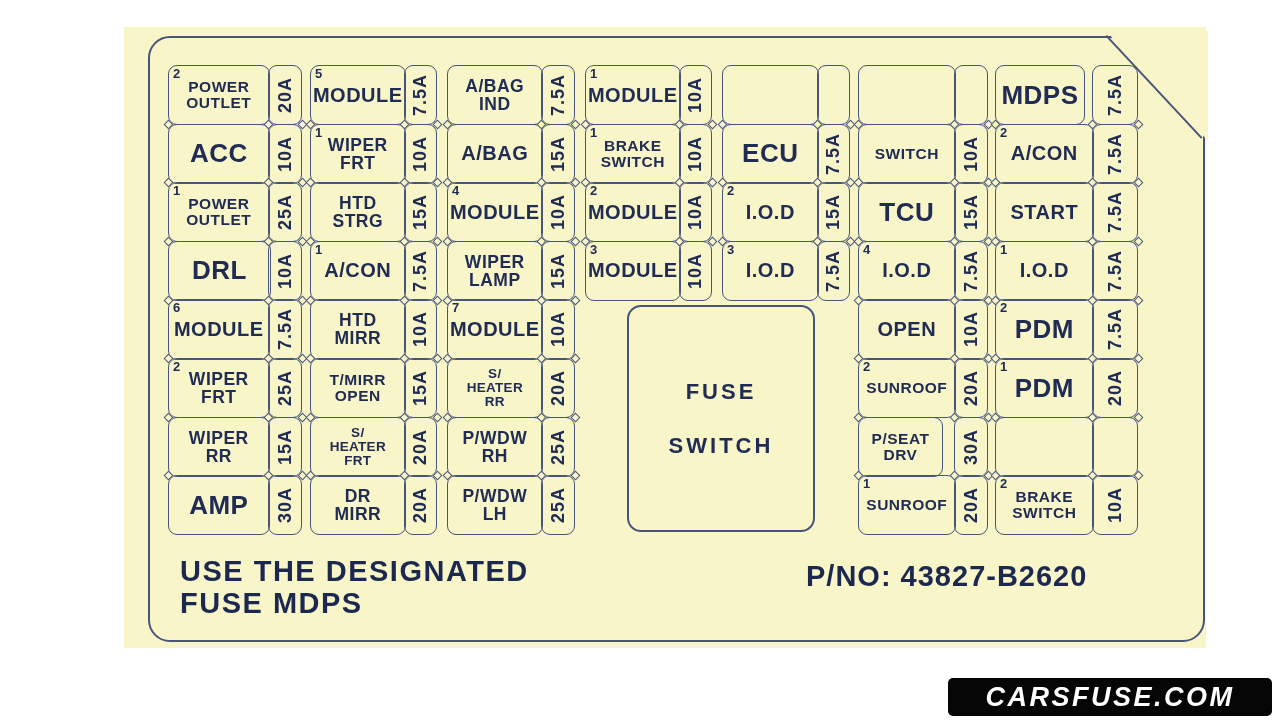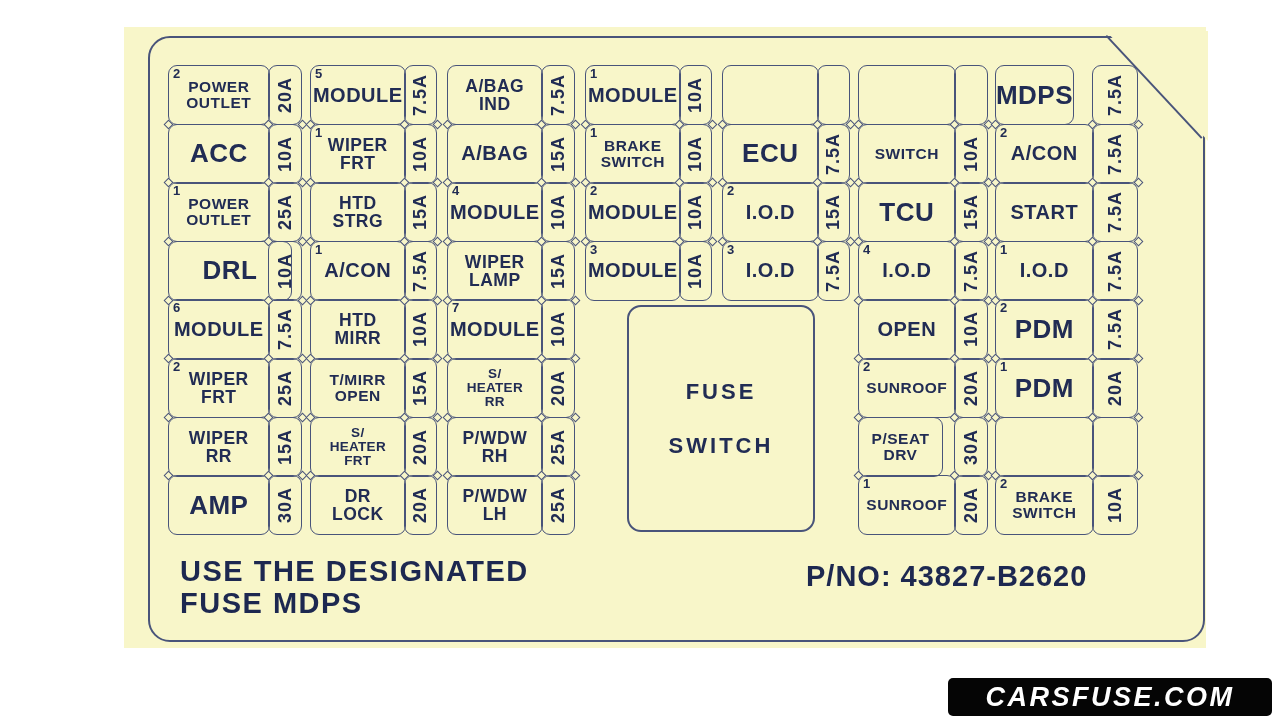--- a/index.html
+++ b/index.html
@@ -89,21 +89,21 @@
 
 <div id="grid">
     <div class="cell namecell fs2s" style="left: 168px; top: 65px; width: 101.6px; height: 60.2px;"><span class="sup">2</span><span>POWER
 OUTLET</span></div>
     <div class="cell ampcell" style="left: 268px; top: 65px; width: 34px; height: 60.2px;"><span>20A</span></div>
     <div class="cell namecell fs1" style="left: 168px; top: 123.6px; width: 101.6px; height: 60.2px;"><span>ACC</span></div>
     <div class="cell ampcell" style="left: 268px; top: 123.6px; width: 34px; height: 60.2px;"><span>10A</span></div>
     <div class="cell namecell fs2s" style="left: 168px; top: 182.2px; width: 101.6px; height: 60.2px;"><span class="sup">1</span><span>POWER
 OUTLET</span></div>
     <div class="cell ampcell" style="left: 268px; top: 182.2px; width: 34px; height: 60.2px;"><span>25A</span></div>
-    <div class="cell namecell fs1" style="left: 168px; top: 240.8px; width: 124px; height: 60.2px; align-items: center;"><span>DRL</span></div>
+    <div class="cell namecell fs1" style="left: 168px; top: 240.8px; width: 103px; height: 60.2px; align-items: center;"><span>DRL</span></div>
     <div class="cell ampcell" style="left: 268px; top: 240.8px; width: 34px; height: 60.2px;"><span>10A</span></div>
     <div class="cell namecell fs15" style="left: 168px; top: 299.4px; width: 101.6px; height: 60.2px;"><span class="sup">6</span><span>MODULE</span></div>
     <div class="cell ampcell" style="left: 268px; top: 299.4px; width: 34px; height: 60.2px;"><span>7.5A</span></div>
     <div class="cell namecell fs2" style="left: 168px; top: 358px; width: 101.6px; height: 60.2px;"><span class="sup">2</span><span>WIPER
 FRT</span></div>
     <div class="cell ampcell" style="left: 268px; top: 358px; width: 34px; height: 60.2px;"><span>25A</span></div>
     <div class="cell namecell fs2" style="left: 168px; top: 416.6px; width: 101.6px; height: 60.2px;"><span>WIPER
 RR</span></div>
     <div class="cell ampcell" style="left: 268px; top: 416.6px; width: 34px; height: 60.2px;"><span>15A</span></div>
     <div class="cell namecell fs1" style="left: 168px; top: 475.2px; width: 101.6px; height: 60.2px;"><span>AMP</span></div>
@@ -143,21 +143,21 @@
 MIRR</span></div>
     <div class="cell ampcell" style="left: 404px; top: 299.4px; width: 33px; height: 60.2px;"><span>10A</span></div>
     <div class="cell namecell fs2s" style="left: 310px; top: 358px; width: 95.6px; height: 60.2px;"><span>T/MIRR
 OPEN</span></div>
     <div class="cell ampcell" style="left: 404px; top: 358px; width: 33px; height: 60.2px;"><span>15A</span></div>
     <div class="cell namecell fs3" style="left: 310px; top: 416.6px; width: 95.6px; height: 60.2px;"><span>S/
 HEATER
 FRT</span></div>
     <div class="cell ampcell" style="left: 404px; top: 416.6px; width: 33px; height: 60.2px;"><span>20A</span></div>
     <div class="cell namecell fs2" style="left: 310px; top: 475.2px; width: 95.6px; height: 60.2px;"><span>DR
-LOCK</span></div>
+MIRR</span></div>
     <div class="cell ampcell" style="left: 404px; top: 475.2px; width: 33px; height: 60.2px;"><span>20A</span></div>
     <div class="diamond" style="left: 307.2px; top: 120.8px;"></div>
     <div class="diamond" style="left: 401.2px; top: 120.8px;"></div>
     <div class="diamond" style="left: 434.2px; top: 120.8px;"></div>
     <div class="diamond" style="left: 307.2px; top: 179.4px;"></div>
     <div class="diamond" style="left: 401.2px; top: 179.4px;"></div>
     <div class="diamond" style="left: 434.2px; top: 179.4px;"></div>
     <div class="diamond" style="left: 307.2px; top: 238px;"></div>
     <div class="diamond" style="left: 401.2px; top: 238px;"></div>
     <div class="diamond" style="left: 434.2px; top: 238px;"></div>
@@ -282,21 +282,21 @@
     <div class="diamond" style="left: 985.2px; top: 296.6px;"></div>
     <div class="diamond" style="left: 855.2px; top: 355.2px;"></div>
     <div class="diamond" style="left: 951.2px; top: 355.2px;"></div>
     <div class="diamond" style="left: 985.2px; top: 355.2px;"></div>
     <div class="diamond" style="left: 855.2px; top: 413.8px;"></div>
     <div class="diamond" style="left: 951.2px; top: 413.8px;"></div>
     <div class="diamond" style="left: 985.2px; top: 413.8px;"></div>
     <div class="diamond" style="left: 855.2px; top: 472.4px;"></div>
     <div class="diamond" style="left: 951.2px; top: 472.4px;"></div>
     <div class="diamond" style="left: 985.2px; top: 472.4px;"></div>
-    <div class="cell namecell fs1" style="left: 995px; top: 65px; width: 79px; height: 60.2px;"><span>MDPS</span></div>
+    <div class="cell namecell fs1" style="left: 995px; top: 65px; width: 90px; height: 60.2px;"><span>MDPS</span></div>
     <div class="cell ampcell" style="left: 1092px; top: 65px; width: 46px; height: 60.2px;"><span>7.5A</span></div>
     <div class="cell namecell fs15" style="left: 995px; top: 123.6px; width: 98.6px; height: 60.2px;"><span class="sup">2</span><span>A/CON</span></div>
     <div class="cell ampcell" style="left: 1092px; top: 123.6px; width: 46px; height: 60.2px;"><span>7.5A</span></div>
     <div class="cell namecell fs15" style="left: 995px; top: 182.2px; width: 98.6px; height: 60.2px;"><span>START</span></div>
     <div class="cell ampcell" style="left: 1092px; top: 182.2px; width: 46px; height: 60.2px;"><span>7.5A</span></div>
     <div class="cell namecell fs15" style="left: 995px; top: 240.8px; width: 98.6px; height: 60.2px;"><span class="sup">1</span><span>I.O.D</span></div>
     <div class="cell ampcell" style="left: 1092px; top: 240.8px; width: 46px; height: 60.2px;"><span>7.5A</span></div>
     <div class="cell namecell fs1" style="left: 995px; top: 299.4px; width: 98.6px; height: 60.2px;"><span class="sup">2</span><span>PDM</span></div>
     <div class="cell ampcell" style="left: 1092px; top: 299.4px; width: 46px; height: 60.2px;"><span>7.5A</span></div>
     <div class="cell namecell fs1" style="left: 995px; top: 358px; width: 98.6px; height: 60.2px;"><span class="sup">1</span><span>PDM</span></div>

